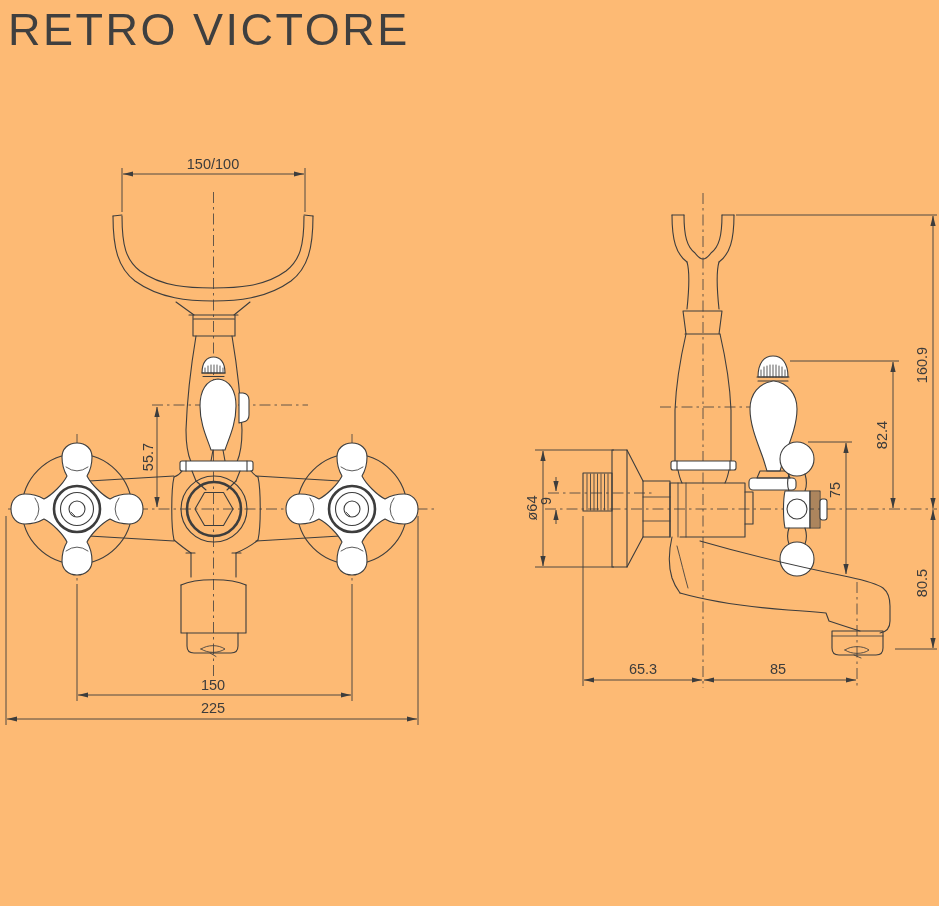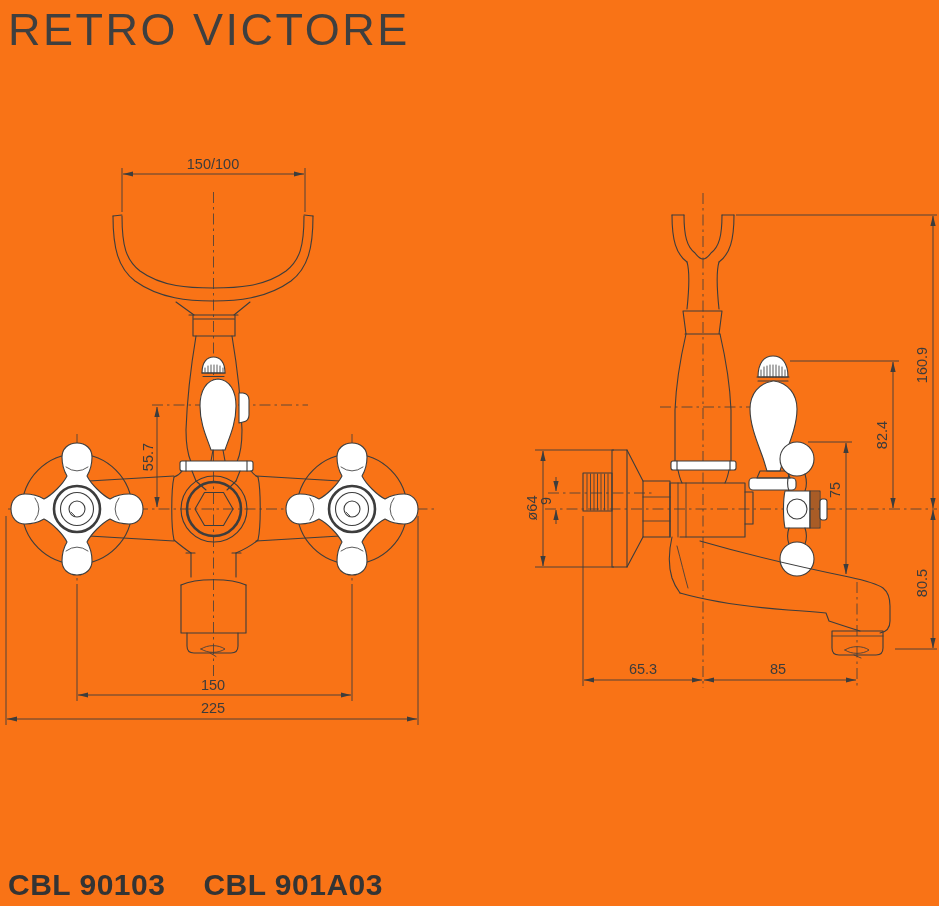--- a/index.html
+++ b/index.html
@@ -1,16 +1,16 @@
 <!DOCTYPE html>
 <html><head>
 <meta charset="utf-8">
 <style>
   html,body{margin:0;padding:0;background:#ffffff;}
-  .page{position:relative;width:939px;height:906px;background:#f97316;overflow:hidden;
+  .page{position:relative;width:939px;height:906px;background:#fdba74;overflow:hidden;
         font-family:"Liberation Sans","DejaVu Sans",sans-serif;}
   .title{position:absolute;left:8px;top:4px;font-size:45px;font-weight:500;letter-spacing:2.5px;
          color:#3f3f3f;white-space:nowrap;}
   .models{position:absolute;left:8px;top:868px;font-size:30px;font-weight:700;color:#343434;
           white-space:nowrap;letter-spacing:0.5px;}
   .models span{display:inline-block;}
   .models .m2{margin-left:38px;}
   svg{position:absolute;left:0;top:0;}
   .ln{fill:none;stroke:#3d3d3d;stroke-width:1.1;stroke-linecap:round;stroke-linejoin:round;}
   .lw{fill:#ffffff;stroke:#3d3d3d;stroke-width:1.1;stroke-linejoin:round;}
@@ -236,16 +236,13 @@
         <path class="dim" d="M583,516 V686"></path>
         <line class="dim" x1="584" y1="680" x2="702" y2="680" marker-start="url(#ah)" marker-end="url(#ah)"></line>
         <text class="dt" x="643" y="674" text-anchor="middle">65.3</text>
 
         <line class="dim" x1="704" y1="680" x2="856" y2="680" marker-start="url(#ah)" marker-end="url(#ah)"></line>
         <text class="dt" x="778" y="674" text-anchor="middle">85</text>
       </g>
     </g>
   </svg>
 
-  <div class="models">
-    <span class="m1">CBL 90103</span><span class="m2">CBL 901A03</span>
-  </div>
 </div>
 
 </body></html>

